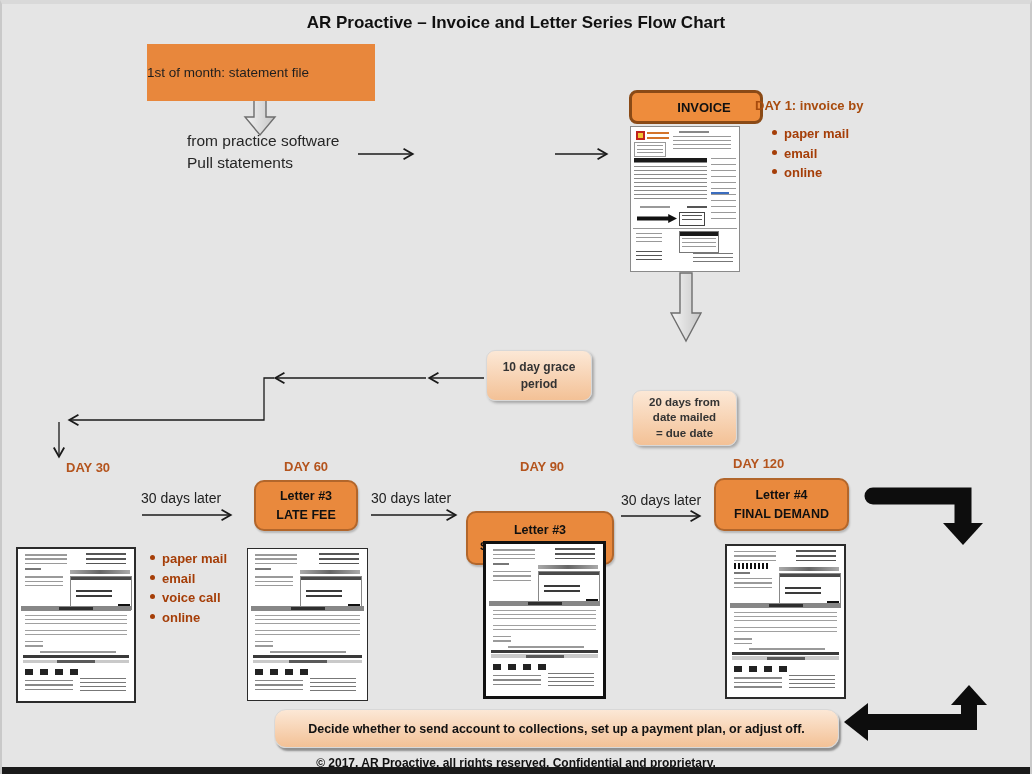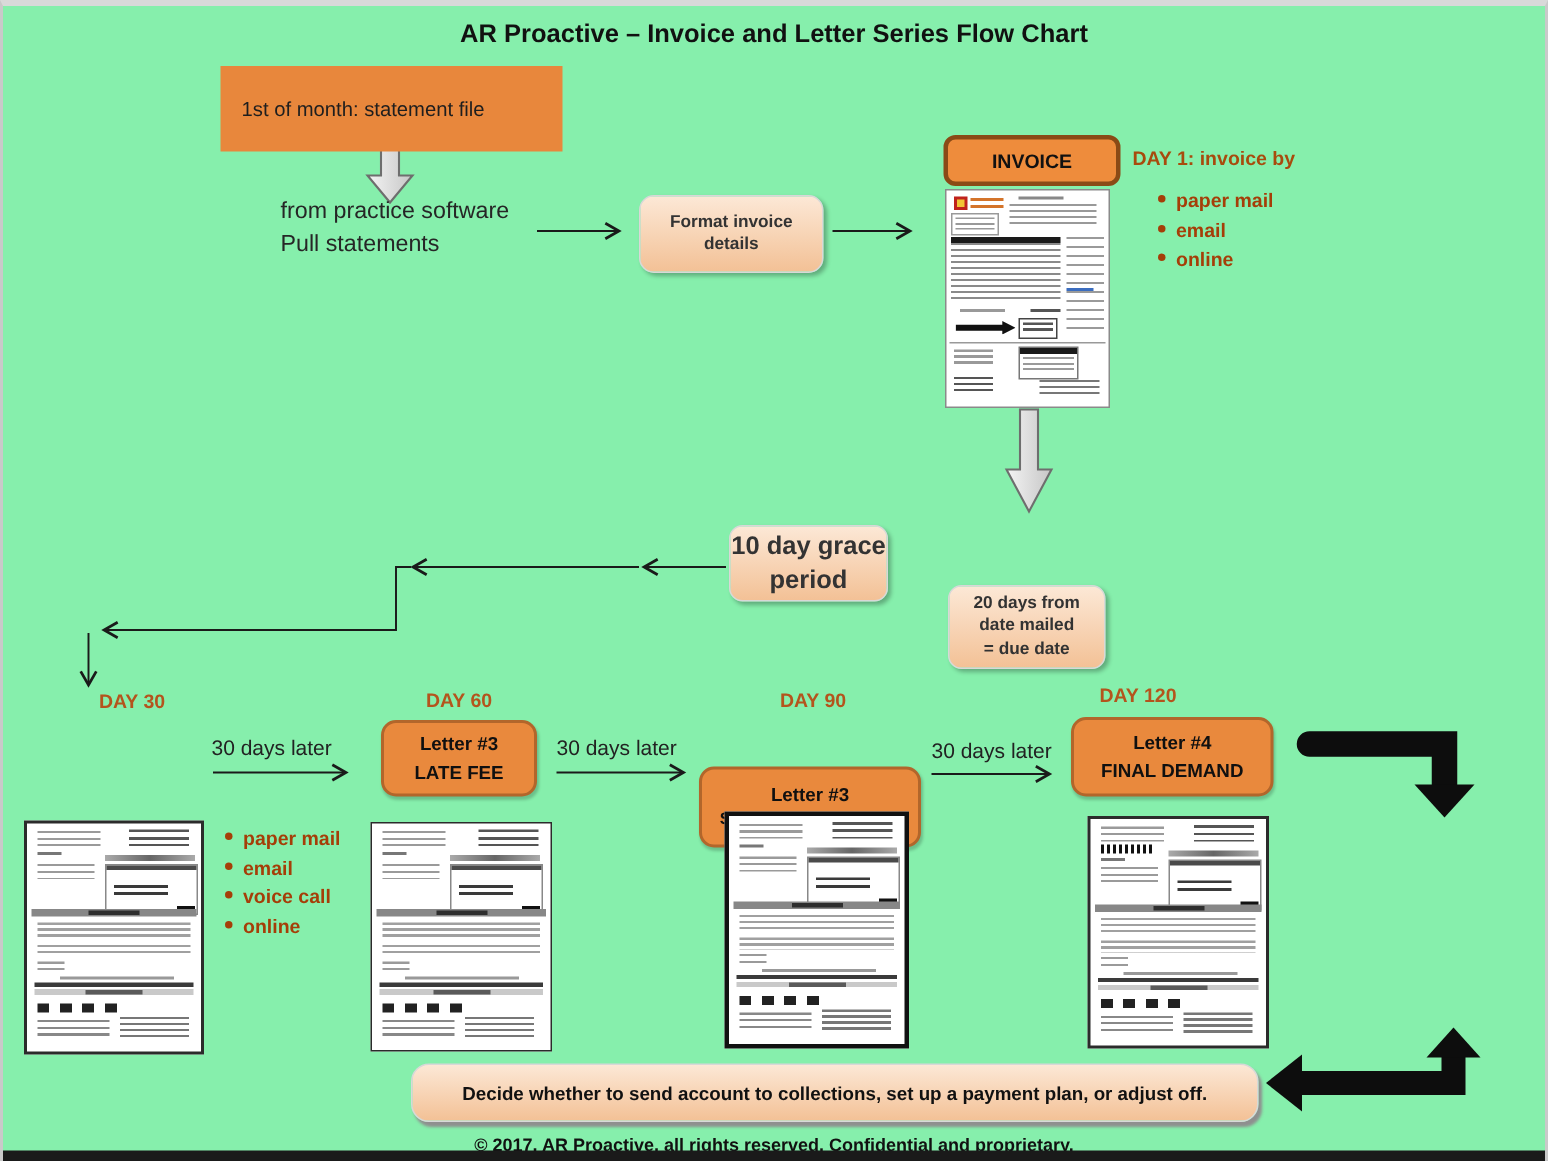--- a/index.html
+++ b/index.html
@@ -1,34 +1,34 @@
 <!DOCTYPE html>
 <html><head>
 <meta charset="utf-8">
 <style>
   html,body{margin:0;padding:0;background:#fff;}
   .canvas{
-    position:relative;width:1032px;height:774px;background:#86efac;overflow:hidden;
+    position:relative;width:1032px;height:774px;background:#e5e5e5;overflow:hidden;
     font-family:"Liberation Sans","DejaVu Sans",sans-serif;color:#1a1a1a;
     border-top:4px solid #d9d9d9;border-left:2px solid #c9c9c9;border-right:2px solid #c9c9c9;
     box-sizing:border-box;
   }
   .abs{position:absolute;}
   .page-title{left:0;right:0;top:9px;text-align:center;font-size:17px;font-weight:bold;color:#111;}
   .stmt-box{left:145px;top:40px;width:228px;height:57px;background:#E8873C;display:flex;align-items:center;
-    padding-left:14px;box-sizing:border-box;font-size:13.5px;color:#1e1e1e;text-align:center;}
+    box-sizing:border-box;font-size:13.5px;color:#1e1e1e;text-align:center;}
   .pull-label{left:185px;top:126px;font-size:15.5px;line-height:1.45;color:#262626;}
   .peach{background:linear-gradient(#FCE8D6,#F3C196);border:1px solid #d8d8d8;border-radius:10px;
     box-shadow:2px 2px 3px rgba(0,0,0,0.28);display:flex;flex-direction:column;justify-content:center;
     align-items:center;text-align:center;color:#333;font-weight:bold;}
   .format-box{left:424px;top:126px;width:121px;height:50px;font-size:11.5px;line-height:1.3;}
   .due-box{left:630px;top:342px;width:103px;height:54px;font-size:11.5px;line-height:1.35;border-radius:9px;margin-top:44px;}
-  .grace-box{left:484px;top:346px;width:104px;height:49px;font-size:17px;line-height:1.35;border-radius:9px;}
+  .grace-box{left:484px;top:346px;width:104px;height:49px;font-size:12px;line-height:1.35;border-radius:9px;}
   .invoice-badge{left:627px;top:86px;width:112px;height:28px;background:#EE8C3C;border:3px solid #8A4A16;
-    border-radius:8px;display:flex;align-items:center;justify-content:center;font-size:13px;font-weight:bold;color:#111;}
+    border-radius:8px;display:flex;align-items:center;justify-content:center;font-size:13px;font-weight:bold;color:#111;padding-left:16px;}
   .day1-label{left:753px;top:94px;font-size:13px;font-weight:bold;color:#A84B0D;}
   ul.bullets{margin:0;padding:0;list-style:none;font-size:13px;font-weight:bold;color:#A53E08;line-height:1.5;}
   ul.bullets li{position:relative;padding-left:14px;}
   ul.bullets li::before{content:"";position:absolute;left:2px;top:6px;width:5px;height:5px;border-radius:50%;background:#A53E08;}
   .day1-bullets{left:768px;top:120px;}
   .letter1-bullets{left:146px;top:545px;}
   .day-label{font-size:13px;font-weight:bold;color:#B4541D;}
   .letter-box{background:#E9893D;border:2.5px solid #B2662B;border-radius:10px;display:flex;flex-direction:column;
     justify-content:center;align-items:center;text-align:center;color:#101010;font-weight:bold;font-size:12.5px;
     line-height:1.45;box-shadow:1px 2px 2px rgba(0,0,0,0.2);box-sizing:border-box;}
@@ -155,24 +155,20 @@
 
   <div class="abs stmt-box">
     <span>1st of month: statement file</span>
   </div>
 
   <div class="abs pull-label">
     <div>from practice software</div>
     <div>Pull statements</div>
   </div>
 
-  <div class="abs peach format-box">
-    <span>Format invoice</span>
-    <span>details</span>
-  </div>
 
   <div class="abs invoice-badge">
     <span>INVOICE</span>
   </div>
 
   <div class="abs day1-label">DAY 1: invoice by</div>
   <ul class="abs bullets day1-bullets">
     <li>paper mail</li>
     <li>email</li>
     <li>online</li>

